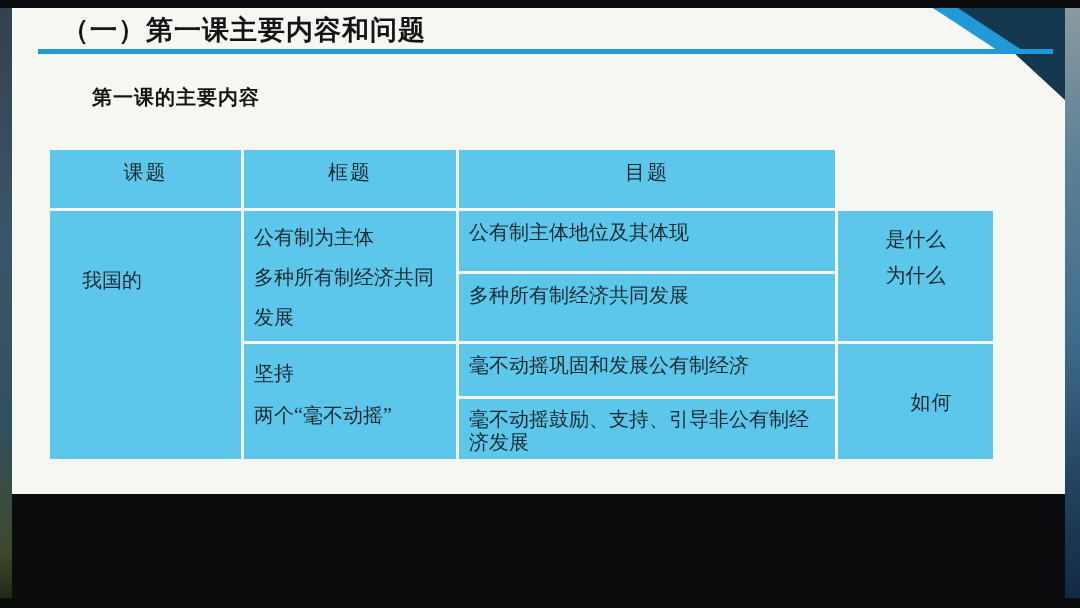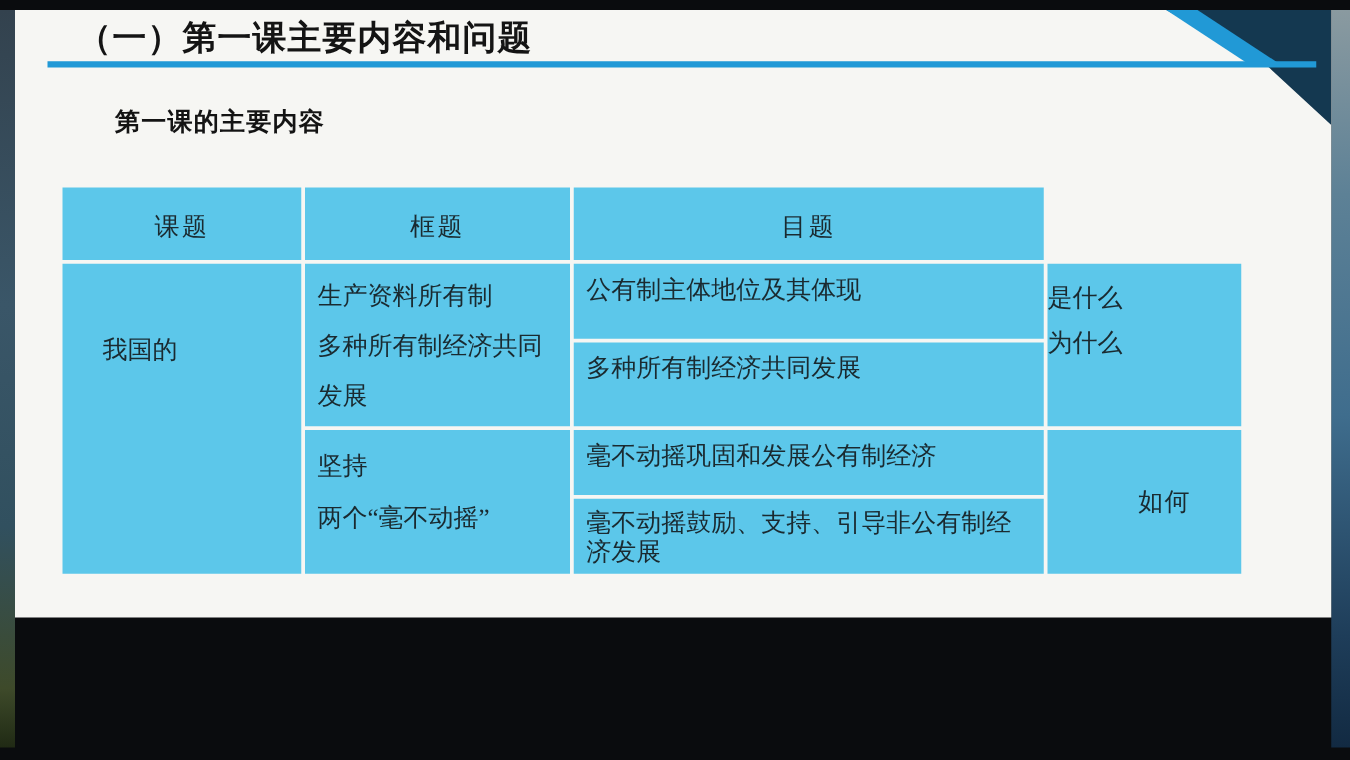--- a/index.html
+++ b/index.html
@@ -51,30 +51,30 @@
     grid-template-rows:58px 60px 67px 52px 60px;
     gap:3px;
   }
   .cell{
     background:var(--cell);color:var(--ink);
     font-size:20px;line-height:1.2;
     overflow:hidden;
   }
   .cell.hdr{
     display:flex;justify-content:center;align-items:flex-start;
-    padding-top:20px;letter-spacing:2px;
+    padding-top:10px;letter-spacing:2px;
   }
   .cell-topic{grid-column:1;grid-row:2/6;padding:57px 8px 0 18px;}
   .cell-topic .t-line1{padding-left:14px;}
   .cell-topic .t-line2{margin-top:28px;letter-spacing:1px;}
   .cell-frame1{grid-column:2;grid-row:2/4;padding:6px 14px 0 10px;line-height:40px;}
   .cell-frame2{grid-column:2;grid-row:4/6;padding:8px 14px 0 10px;line-height:42px;}
   .cell-item{padding:9px 12px 0 10px;}
   .cell-item.i4{line-height:23px;}
-  .cell-ans1{grid-column:4;grid-row:2/4;padding-top:10px;line-height:36px;}
+  .cell-ans1{grid-column:4;grid-row:2/4;text-align:center;padding-top:10px;line-height:36px;}
   .cell-ans2{grid-column:4;grid-row:4/6;display:flex;align-items:center;justify-content:center;letter-spacing:1px;padding-left:32px;}
 </style>
 </head>
 <body>
 
 <div class="stage">
   <div class="edge-left"></div>
   <div class="edge-right"></div>
 
   <div class="slide">
@@ -94,21 +94,21 @@
 
       <div class="cell hdr">课题</div>
       <div class="cell hdr">框题</div>
       <div class="cell hdr">目题</div>
 
       <div class="cell cell-topic">
         <div class="t-line1">我国的</div>
       </div>
 
       <div class="cell cell-frame1">
-        <div>生产资料所有制</div>
+        <div>公有制为主体</div>
         <div>多种所有制经济共同发展</div>
       </div>
 
       <div class="cell cell-item" style="grid-column:3;grid-row:2;">公有制主体地位及其体现</div>
       <div class="cell cell-item" style="grid-column:3;grid-row:3;">多种所有制经济共同发展</div>
 
       <div class="cell cell-ans1">
         <div>是什么</div>
         <div>为什么</div>
       </div>

